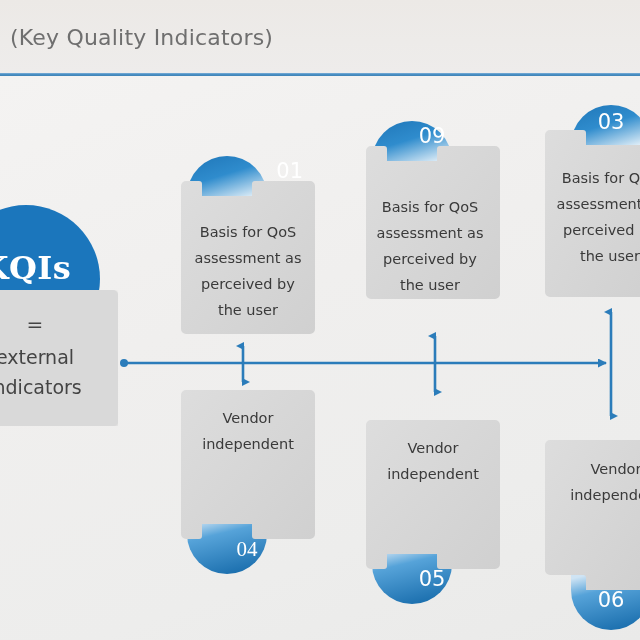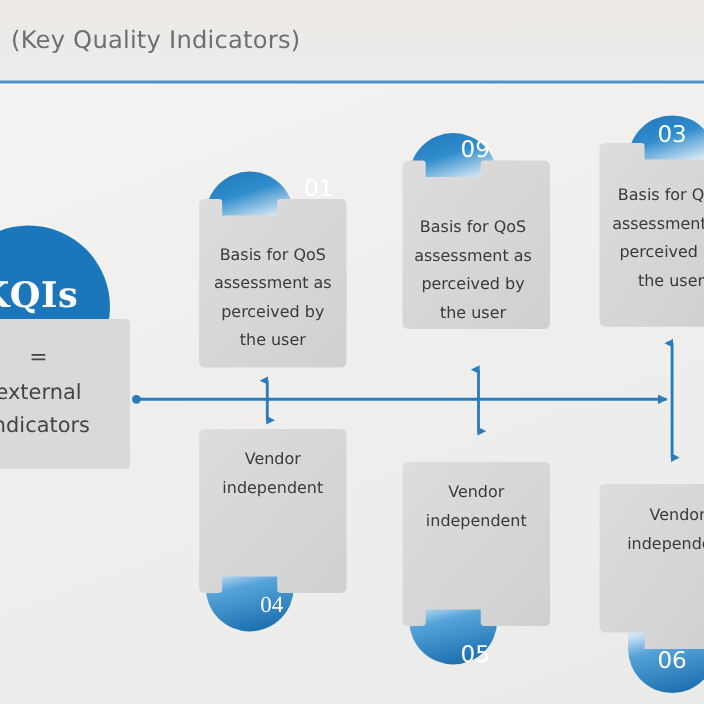--- a/index.html
+++ b/index.html
@@ -267,21 +267,21 @@
       </linearGradient>
       <linearGradient id="bx05" x1="0" y1="0" x2="1" y2="1">
         <stop offset="0%" stop-color="#dddddd"></stop>
         <stop offset="100%" stop-color="#d0d0d0"></stop>
       </linearGradient>
     </defs>
     <path d="M17,133 L17,149 A40,40 0 0 0 97,149 L97,133 Z" fill="url(#g05)"></path>
     <path d="M16,5 h124 a5,5 0 0 1 5,5 v139 a5,5 0 0 1 -5,5 h-55 a3,3 0 0 1 -3,-3 v-12 h-50 v12 a3,3 0 0 1 -3,3 h-13 a5,5 0 0 1 -5,-5 v-139 a5,5 0 0 1 5,-5 z" fill="url(#bx05)"></path>
   </svg>
   <div class="card-text" style="left:373px;top:435px;width:120px;">Vendor independent</div>
-  <div class="card-num" style="left:392px;top:567px;width:80px;margin-top:16px;">05</div>
+  <div class="card-num" style="left:392px;top:567px;width:80px;">05</div>
 </div>
 
 <div class="card">
   <svg width="110" height="215" style="position:absolute;left:540px;top:435px;overflow:hidden;" xmlns="http://www.w3.org/2000/svg">
     <defs>
       <linearGradient id="g06" x1="0.25" y1="0" x2="0.6" y2="1">
         <stop offset="0%" stop-color="#cfe4f4"></stop>
         <stop offset="30%" stop-color="#56a3d9"></stop>
         <stop offset="100%" stop-color="#1b6fae"></stop>
       </linearGradient>

